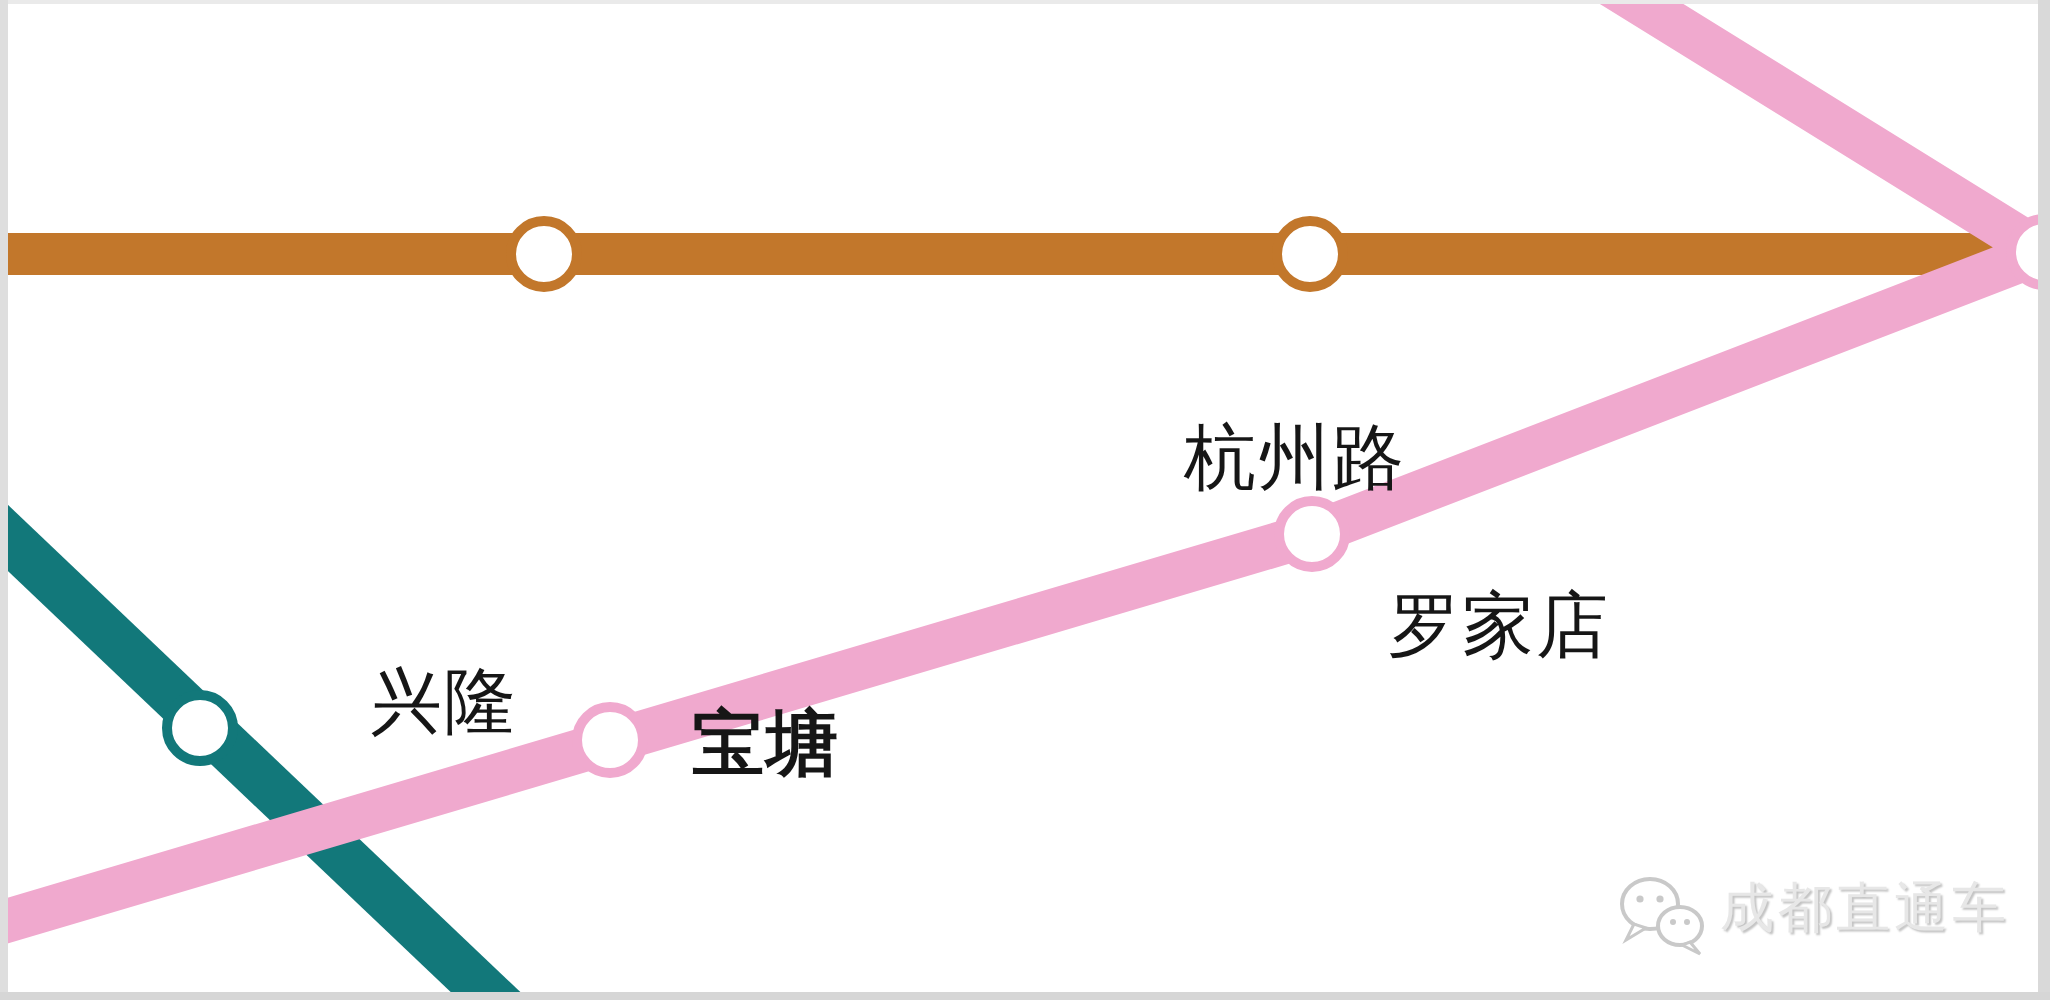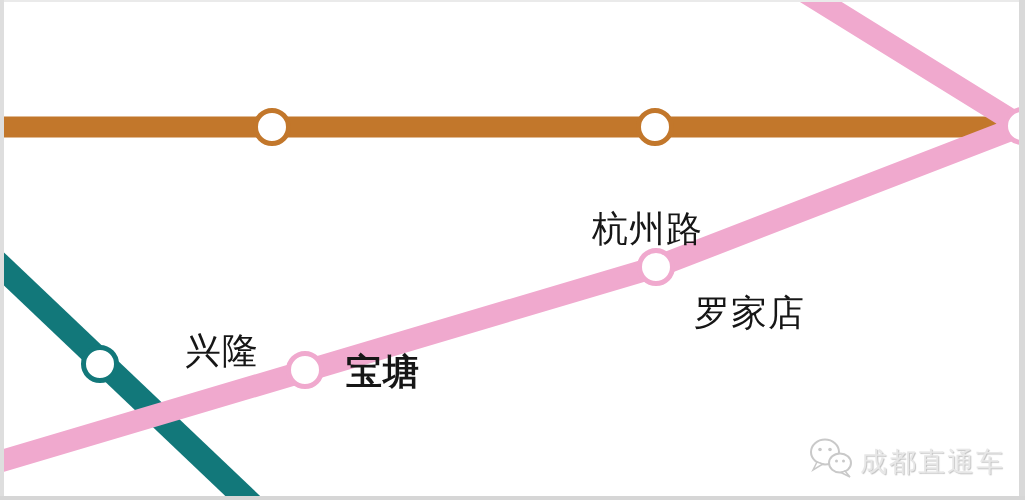--- a/index.html
+++ b/index.html
@@ -30,21 +30,21 @@
   .label-hangzhou-rd  { left: 592px; top: 163px; margin-top: 48px; }
   .label-luojiadian   { left: 694px; top: 251px; margin-top: 44px; }
   .label-baotang      { left: 346px; top: 354px; font-weight: bold; }
   .label-xinglong     { left: 137px; top: 333px; margin-left: 48px; }
 
   .watermark {
     position: absolute;
     left: 808px; top: 436px;
     z-index: 3;
     display: flex;
-    align-items: flex-end;
+    align-items: flex-start;
     gap: 6px;
   }
   .watermark-text {
     font-size: 27px;
     letter-spacing: 2px;
     color: #e7e7e7;
     text-shadow: 1px 1px 1px #c3c3c3, -1px -1px 1px #ffffff;
     white-space: nowrap;
   }
   

